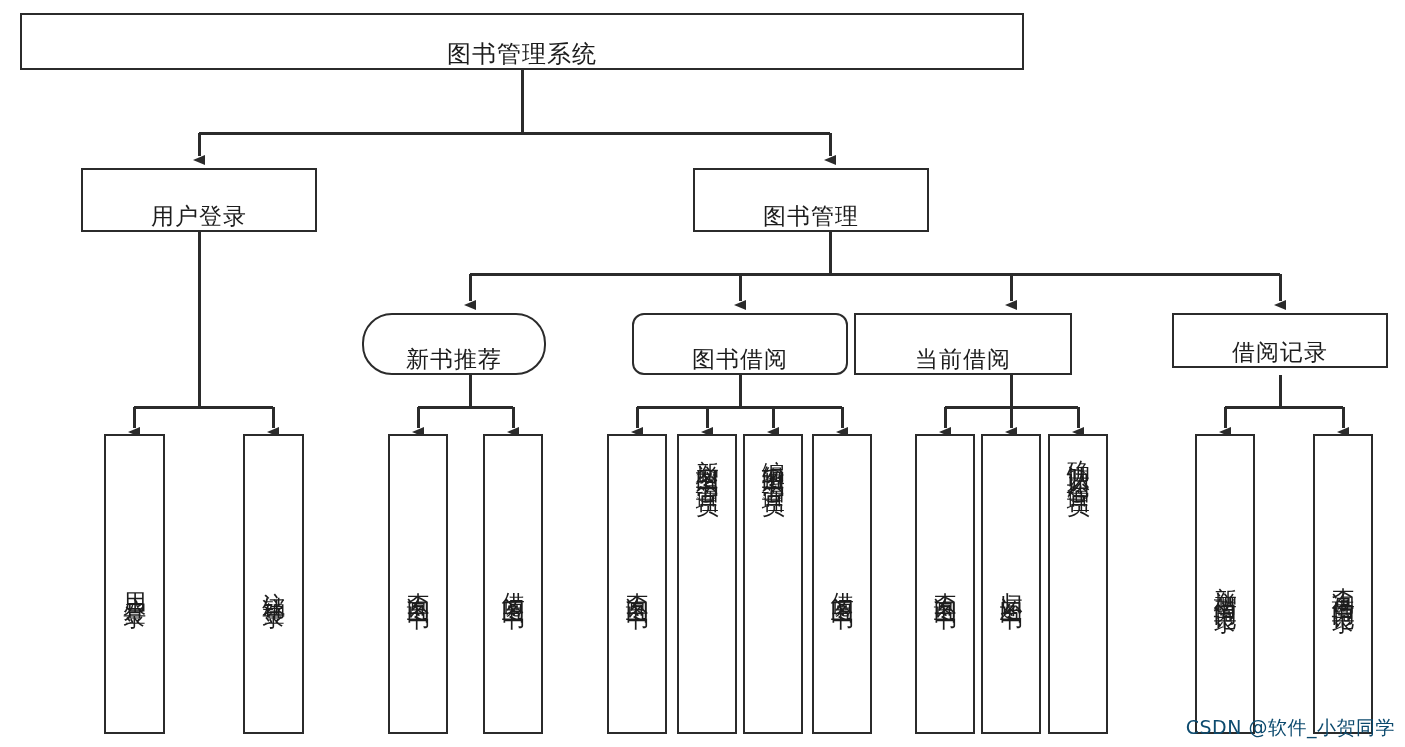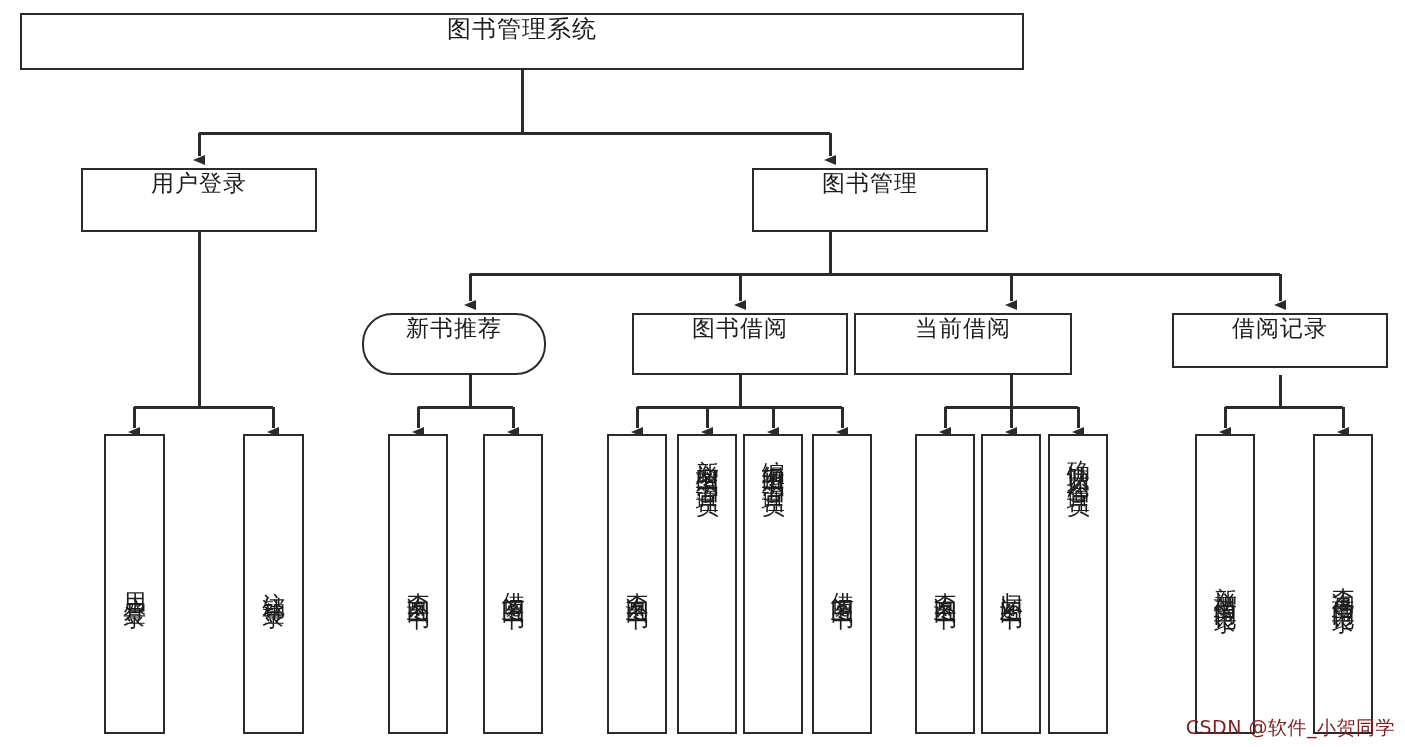--- a/index.html
+++ b/index.html
@@ -20,21 +20,21 @@
     left:0; top:0;
     width:1405px; height:747px;
     pointer-events:none;
   }
   .node{
     position:absolute;
     box-sizing:border-box;
     background:#ffffff;
     border:2.5px solid #2b2b2b;
     display:flex;
-    align-items:flex-start;
+    align-items:flex-end;
     justify-content:center;
     z-index:2;
   }
   .node .label{
     font-size:23px;
     line-height:1.18;
     letter-spacing:1px;
     color:#1c1c1c;
     white-space:nowrap;
     text-align:center;
@@ -59,21 +59,21 @@
   
   .node.vertical.mid{
     align-items:center;
     padding-top:0;
   }
   .watermark{
     position:absolute;
     right:10px;
     bottom:6px;
     font-size:19px;
-    color:#7f1d1d;
+    color:#0c4a6e;
     letter-spacing:0.5px;
     z-index:3;
     white-space:nowrap;
     font-family:"DejaVu Sans","Liberation Sans",sans-serif;
   }
 </style>
 </head>
 <body>
 
 <div id="canvas">
@@ -131,28 +131,28 @@
     </g>
   </svg>
 
   <div class="node root" style="left:20px; top:13px; width:1004px; height:57px;">
     <span class="label">图书管理系统</span>
   </div>
 
   <div class="node" style="left:81px; top:168px; width:236px; height:64px;">
     <span class="label">用户登录</span>
   </div>
-  <div class="node" style="left:752px; top:168px; width:236px; height:64px;">
+  <div class="node" style="left:693px; top:168px; width:236px; height:64px;">
     <span class="label">图书管理</span>
   </div>
 
   <div class="node" style="left:362px; top:313px; width:184px; height:62px;border-radius:30px;">
     <span class="label">新书推荐</span>
   </div>
-  <div class="node" style="left:632px; top:313px; width:216px; height:62px;">
+  <div class="node" style="left:632px; top:313px; width:216px; height:62px;border-radius:12px;">
     <span class="label">图书借阅</span>
   </div>
   <div class="node" style="left:854px; top:313px; width:218px; height:62px;">
     <span class="label">当前借阅</span>
   </div>
   <div class="node" style="left:1172px; top:313px; width:216px; height:55px;">
     <span class="label">借阅记录</span>
   </div>
 
   <div class="node vertical mid" style="left:104px; top:434px; width:61px; height:300px;">

